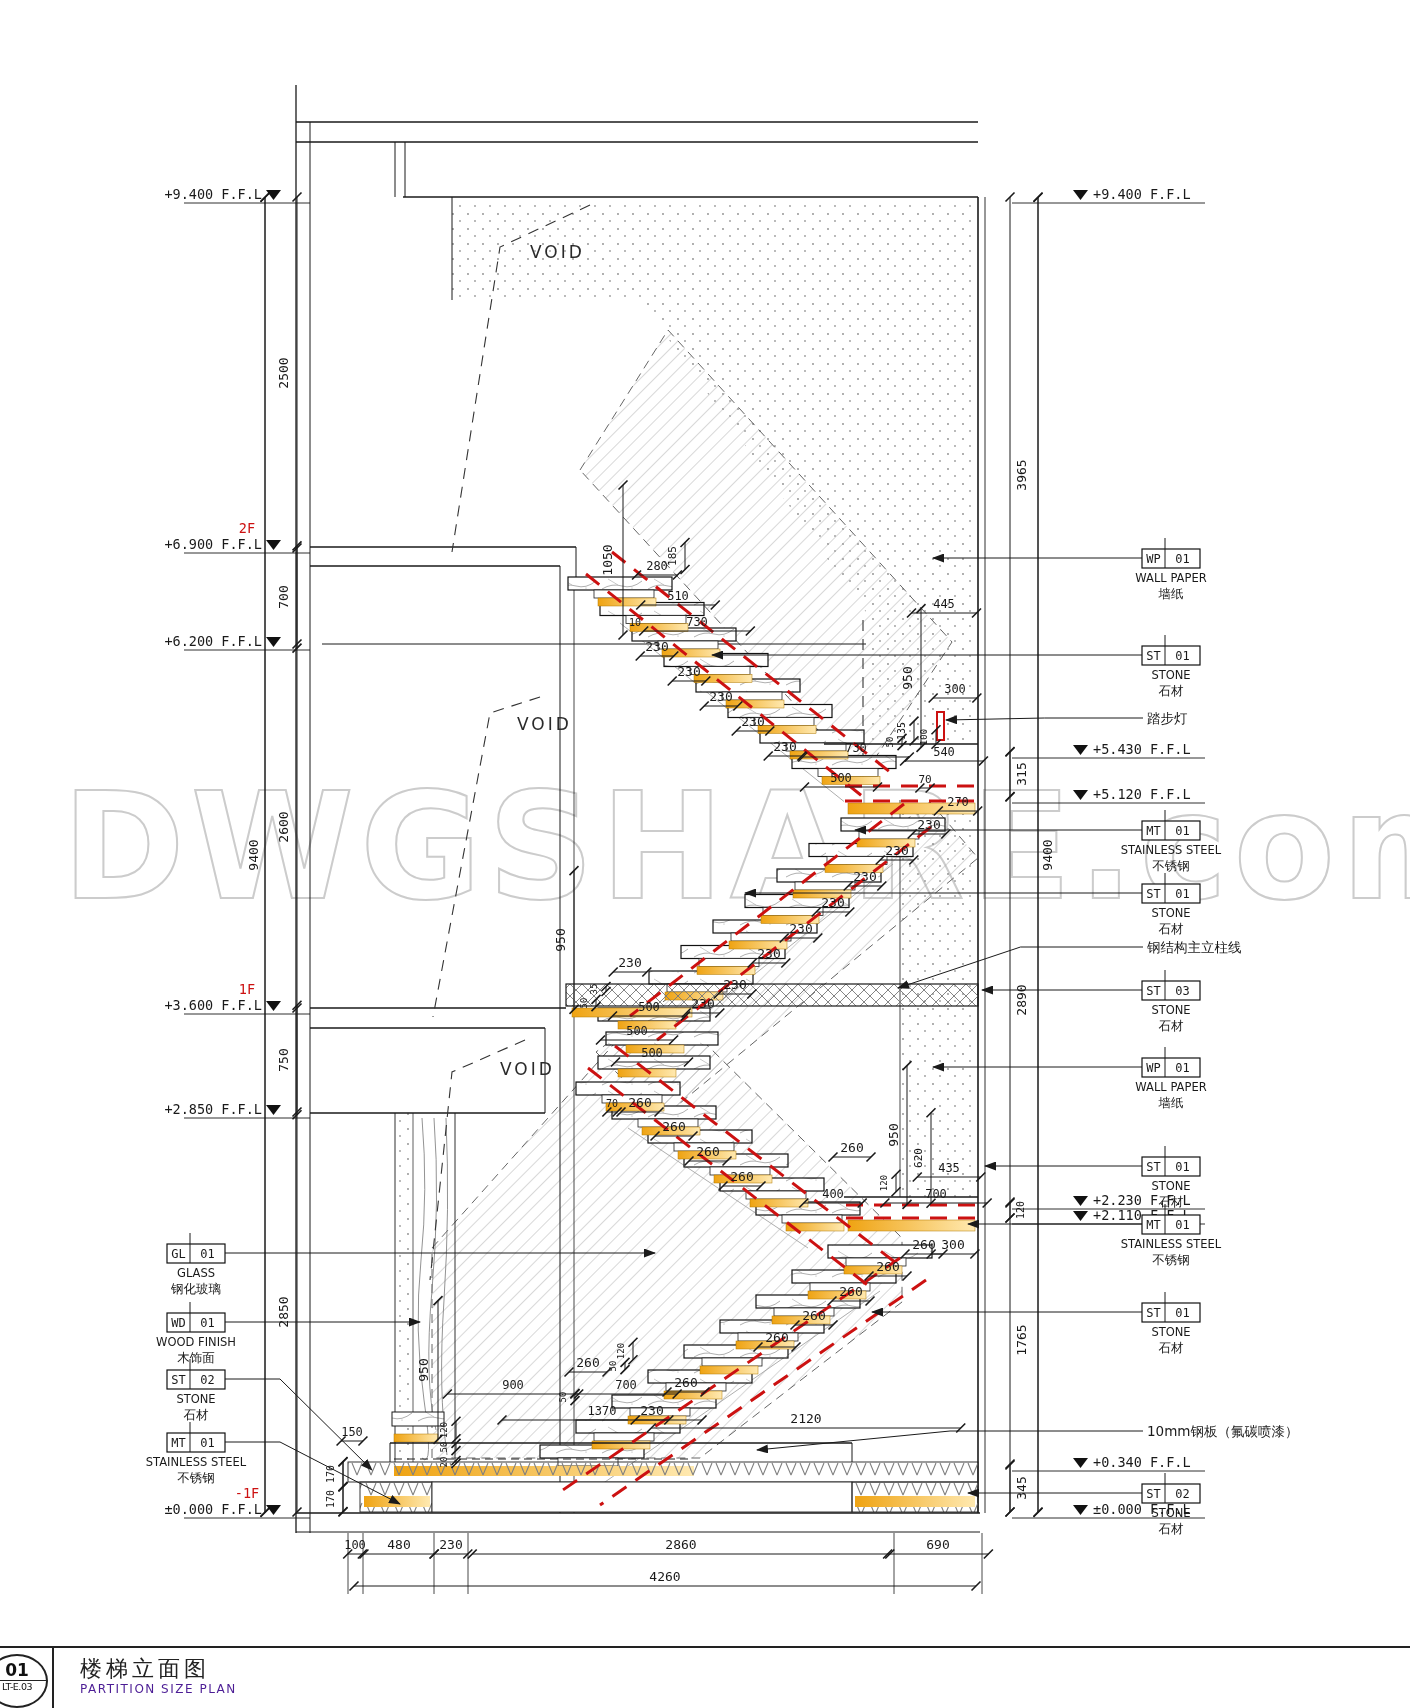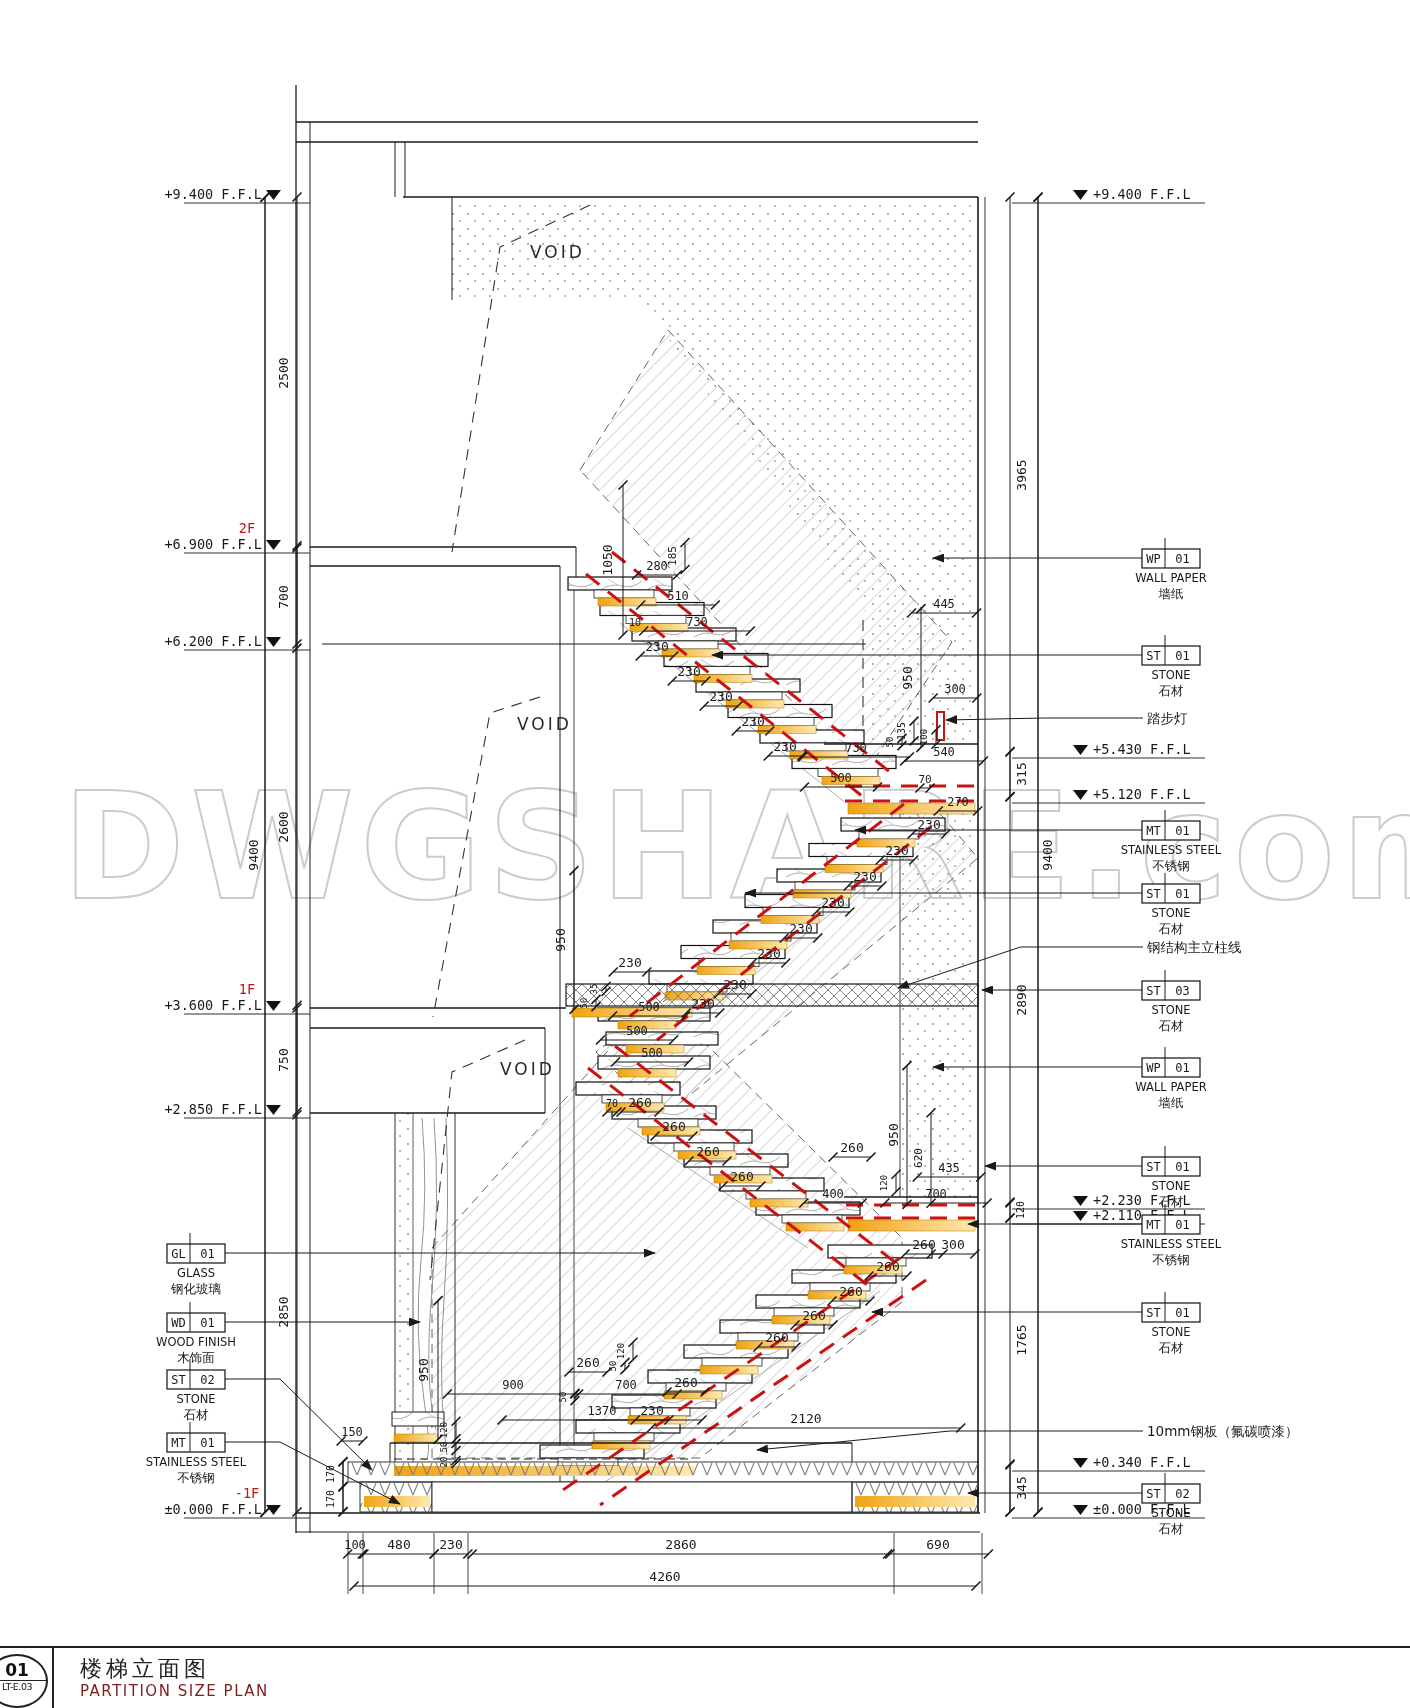--- a/index.html
+++ b/index.html
@@ -6,21 +6,21 @@
   #stage{position:relative;width:1410px;height:1708px;background:#fff;overflow:hidden;
          font-family:"DejaVu Sans",sans-serif;}
   svg{position:absolute;left:0;top:0;}
   .titlebar{position:absolute;left:0;top:1646px;width:1410px;height:62px;border-top:2px solid #222;}
   .tb-circle{position:absolute;left:-14px;top:6px;width:58px;height:50px;border:2px solid #222;
              border-radius:50%;text-align:center;}
   .tb-circle .num{font-weight:bold;font-size:17px;color:#111;margin-top:4px;border-bottom:1.5px solid #222;}
   .tb-circle .sheet{font-size:9.5px;color:#111;letter-spacing:-0.5px;}
   .tb-div{position:absolute;left:52px;top:0;width:2px;height:62px;background:#222;}
   .tb-cn{position:absolute;left:80px;top:6px;font-size:22px;color:#222;letter-spacing:4px;}
-  .tb-en{position:absolute;left:80px;top:34px;font-size:15px;color:#7f1d1d;letter-spacing:1.5px;}
+  .tb-en{position:absolute;left:80px;top:34px;font-size:12px;color:#4c1d95;letter-spacing:1.5px;}
 </style>
 </head>
 <body>
 
 <div id="stage">
   <svg id="cad" width="1410" height="1708" viewBox="0 0 1410 1708">
     <defs>
       <pattern id="dots" width="15" height="15" patternUnits="userSpaceOnUse">
         <circle cx="3" cy="4" r="0.9" fill="#8a8a8a"></circle>
         <circle cx="10" cy="11" r="0.9" fill="#9a9a9a"></circle>

